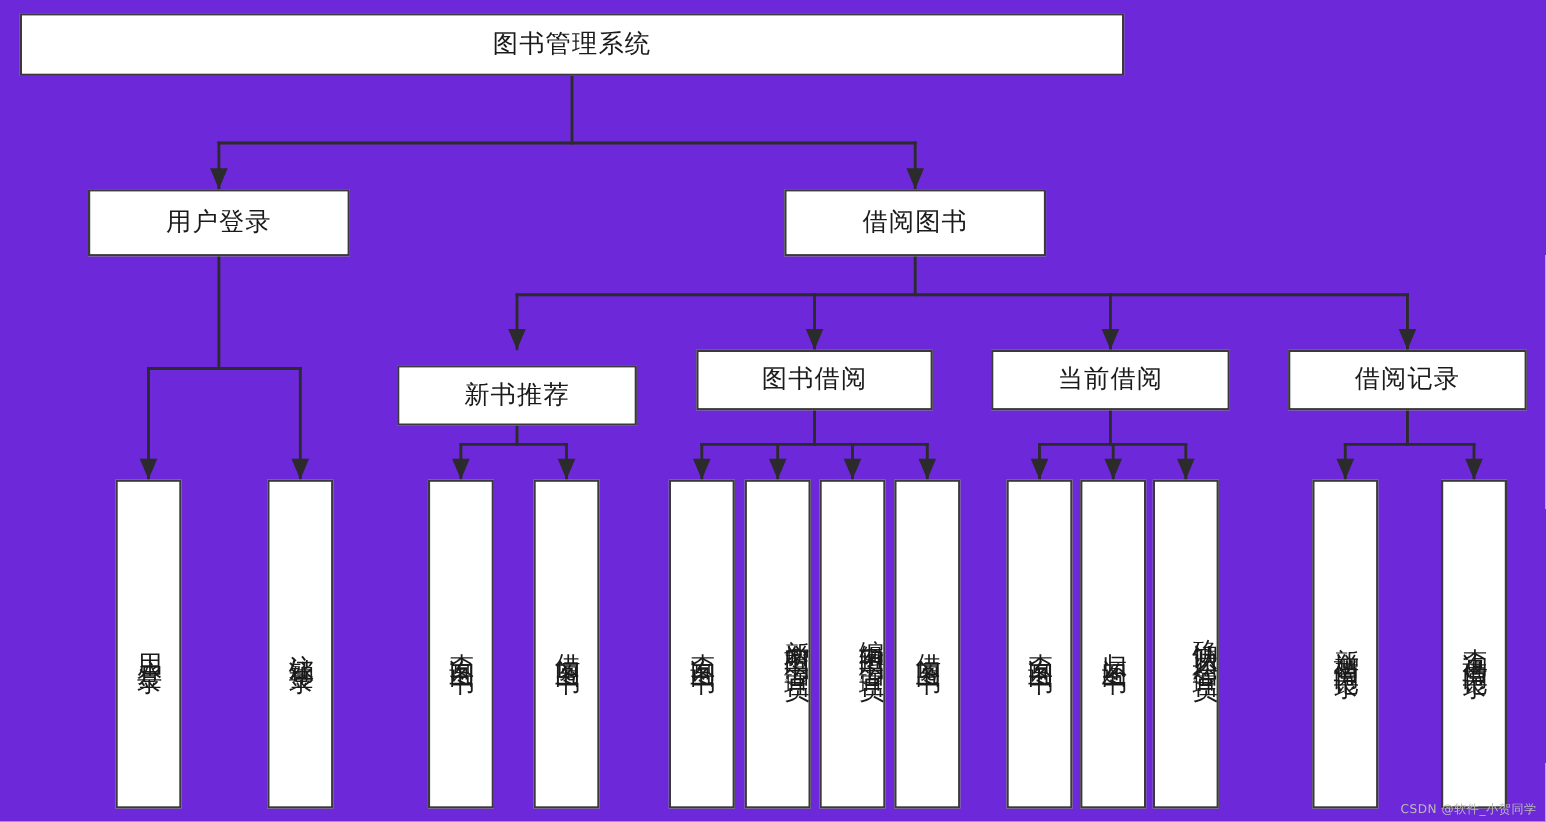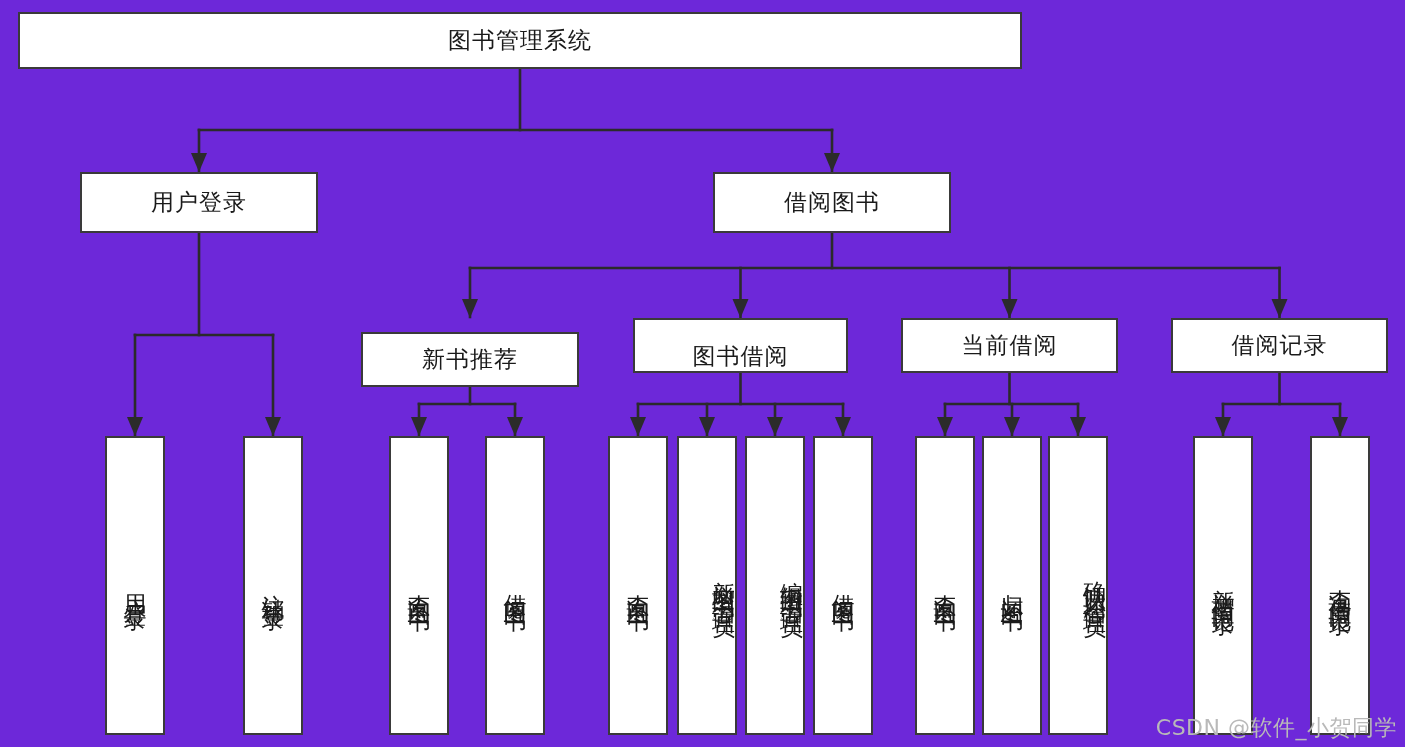--- a/index.html
+++ b/index.html
@@ -56,21 +56,21 @@
     align-items: center;
   }
   .label {
     display: block;
     white-space: nowrap;
   }
   #watermark {
     position: absolute;
     right: 8px;
     bottom: 4px;
-    font-size: 22px;
+    font-size: 11px;
     color: #b9b9b9;
     white-space: nowrap;
     letter-spacing: 0.5px;
     user-select: none;
   }
 </style>
 </head>
 <body>
 
 <div id="diagram-root">
@@ -137,21 +137,21 @@
   <div class="node node-h" style="left:80px; top:172px; width:238px; height:61px;">
     <span class="label">用户登录</span>
   </div>
   <div class="node node-h" style="left:713px; top:172px; width:238px; height:61px;">
     <span class="label">借阅图书</span>
   </div>
 
   <div class="node node-h" style="left:361px; top:332px; width:218px; height:55px;">
     <span class="label">新书推荐</span>
   </div>
-  <div class="node node-h" style="left:633px; top:318px; width:215px; height:55px;align-items:flex-end;">
+  <div class="node node-h" style="left:633px; top:318px; width:215px; height:55px;">
     <span class="label">图书借阅</span>
   </div>
   <div class="node node-h" style="left:901px; top:318px; width:217px; height:55px;align-items:center;">
     <span class="label">当前借阅</span>
   </div>
   <div class="node node-h" style="left:1171px; top:318px; width:217px; height:55px;">
     <span class="label">借阅记录</span>
   </div>
 
   <div class="node node-v center-v" style="left:105px; top:436px; width:60px; height:299px;">

